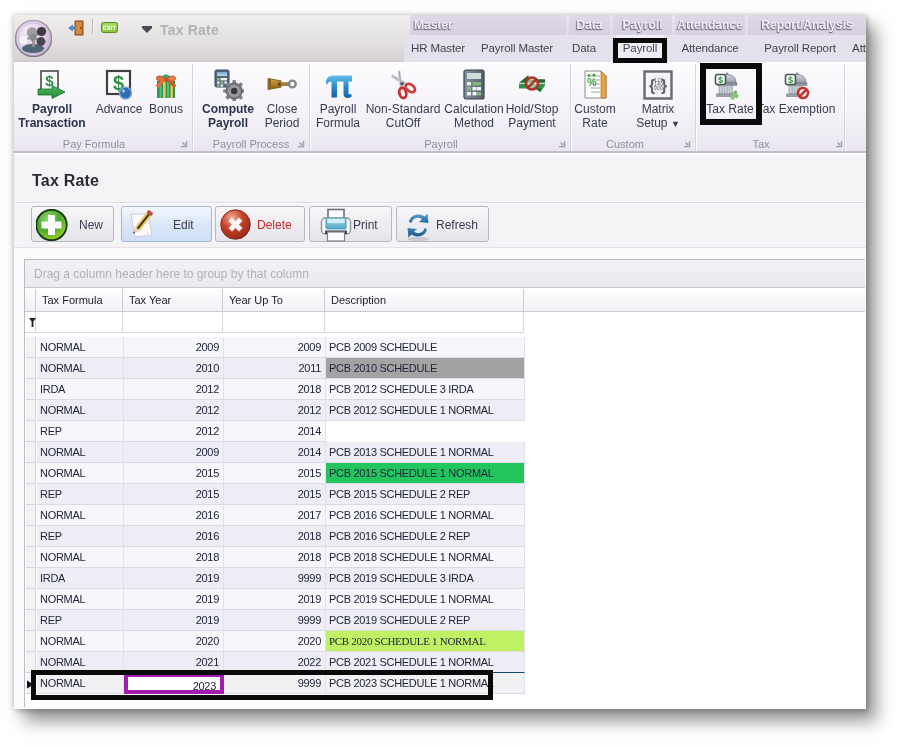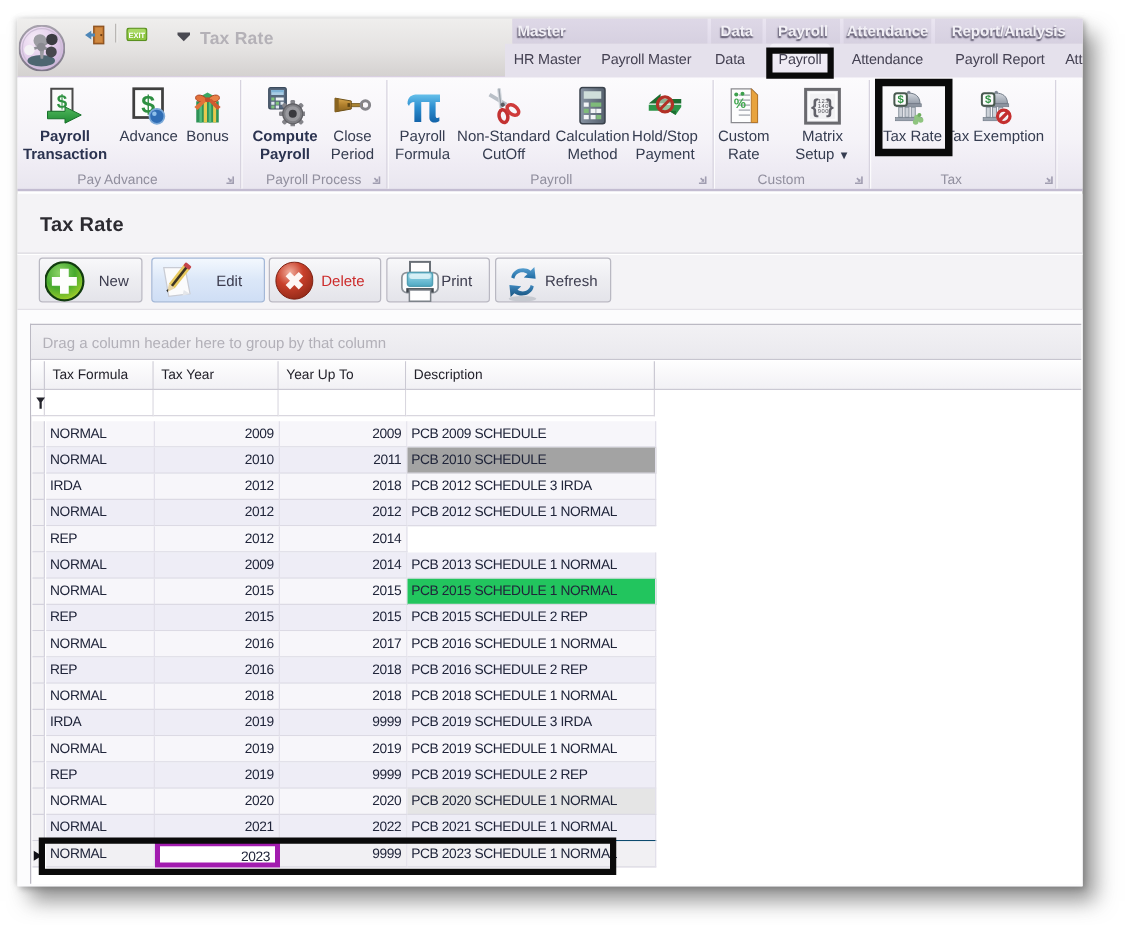--- a/index.html
+++ b/index.html
@@ -159,21 +159,21 @@
     <svg class="gcorner" style="left:670px;" width="7" height="7" viewBox="0 0 7 7">
       <path d="M0 6.2 L6.2 6.2 L6.2 0 L4.9 0 L4.9 4.9 L0 4.9 Z" fill="#a09db0"></path>
       <path d="M1.5 1.5 L4 4" stroke="#a09db0" stroke-width="1.3"></path>
       <path d="M4.3 1.8 L4.3 4.3 L1.8 4.3 Z" fill="#a09db0"></path>
     </svg>
     <svg class="gcorner" style="left:822px;" width="7" height="7" viewBox="0 0 7 7">
       <path d="M0 6.2 L6.2 6.2 L6.2 0 L4.9 0 L4.9 4.9 L0 4.9 Z" fill="#a09db0"></path>
       <path d="M1.5 1.5 L4 4" stroke="#a09db0" stroke-width="1.3"></path>
       <path d="M4.3 1.8 L4.3 4.3 L1.8 4.3 Z" fill="#a09db0"></path>
     </svg>
-  <div class="glabel" style="left:0px;width:160px;">Pay Advance</div>
+  <div class="glabel" style="left:0px;width:160px;">Pay Formula</div>
   <div class="glabel" style="left:186px;width:102px;">Payroll Process</div>
   <div class="glabel" style="left:305px;width:244px;">Payroll</div>
   <div class="glabel" style="left:557px;width:108px;">Custom</div>
   <div class="glabel" style="left:684px;width:126px;">Tax</div>
 
   <div class="rtext" style="left:0px;width:76px;"><b>Payroll<br>Transaction</b></div>
   <div class="rtext" style="left:77px;width:56px;">Advance</div>
   <div class="rtext" style="left:131px;width:42px;">Bonus</div>
   <div class="rtext" style="left:184px;width:60px;"><b>Compute<br>Payroll</b></div>
   <div class="rtext" style="left:246px;width:44px;">Close<br>Period</div>
@@ -582,21 +582,21 @@
 <div class="dcell" style="left:11px;width:87px;background:#eeedf6;border-bottom:1px solid #dcdae4;border-right:1px solid #e2e0ea;padding-left:3px;">REP</div>
 <div class="dcell num" style="left:98px;width:100px;background:#eeedf6;border-bottom:1px solid #dcdae4;border-right:1px solid #e2e0ea;padding-right:4px;">2019</div>
 <div class="dcell num" style="left:198px;width:102px;background:#eeedf6;border-bottom:1px solid #dcdae4;border-right:1px solid #e2e0ea;padding-right:4px;">9999</div>
 <div class="dcell" style="left:300px;width:199px;background:#eeedf6;border-bottom:1px solid #dcdae4;border-right:1px solid #e2e0ea;padding-left:3px;">PCB 2019 SCHEDULE 2 REP</div>
 </div>
 <div class="drow" style="top:371px;">
 <div class="dcell" style="left:0;width:10px;background:#f3f2f5;border-right:1px solid #d4d2dd;border-bottom:1px solid #d4d2dd;"></div>
 <div class="dcell" style="left:11px;width:87px;background:#f7f6fa;border-bottom:1px solid #dcdae4;border-right:1px solid #e2e0ea;padding-left:3px;">NORMAL</div>
 <div class="dcell num" style="left:98px;width:100px;background:#f7f6fa;border-bottom:1px solid #dcdae4;border-right:1px solid #e2e0ea;padding-right:4px;">2020</div>
 <div class="dcell num" style="left:198px;width:102px;background:#f7f6fa;border-bottom:1px solid #dcdae4;border-right:1px solid #e2e0ea;padding-right:4px;">2020</div>
-<div class="dcell" style="left:300px;width:199px;background:#e5e5e5;border-bottom:1px solid #dcdae4;border-right:1px solid #e2e0ea;padding-left:3px;">PCB 2020 SCHEDULE 1 NORMAL</div>
+<div class="dcell" style="left:300px;width:199px;background:#bef264;border-bottom:1px solid #dcdae4;border-right:1px solid #e2e0ea;padding-left:3px;font-family:Liberation Serif, serif;">PCB 2020 SCHEDULE 1 NORMAL</div>
 </div>
 <div class="drow" style="top:392px;">
 <div class="dcell" style="left:0;width:10px;background:#f3f2f5;border-right:1px solid #d4d2dd;border-bottom:1px solid #d4d2dd;"></div>
 <div class="dcell" style="left:11px;width:87px;background:#eeedf6;border-bottom:1px solid #dcdae4;border-right:1px solid #e2e0ea;padding-left:3px;">NORMAL</div>
 <div class="dcell num" style="left:98px;width:100px;background:#eeedf6;border-bottom:1px solid #dcdae4;border-right:1px solid #e2e0ea;padding-right:4px;">2021</div>
 <div class="dcell num" style="left:198px;width:102px;background:#eeedf6;border-bottom:1px solid #dcdae4;border-right:1px solid #e2e0ea;padding-right:4px;">2022</div>
 <div class="dcell" style="left:300px;width:199px;background:#eeedf6;border-bottom:1px solid #0c4a6e;border-right:1px solid #e2e0ea;padding-left:3px;">PCB 2021 SCHEDULE 1 NORMAL</div>
 </div>
 <div class="drow" style="top:413px;">
 <div class="dcell" style="left:0;width:10px;background:#f3f2f5;border-right:1px solid #d4d2dd;border-bottom:1px solid #d4d2dd;"></div>

